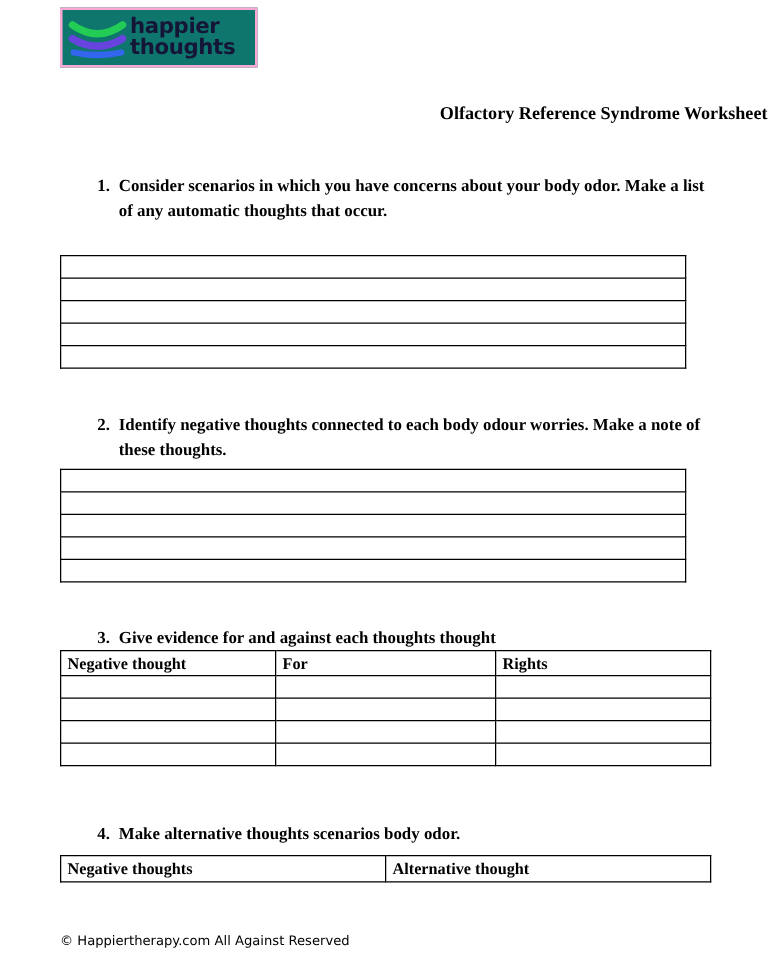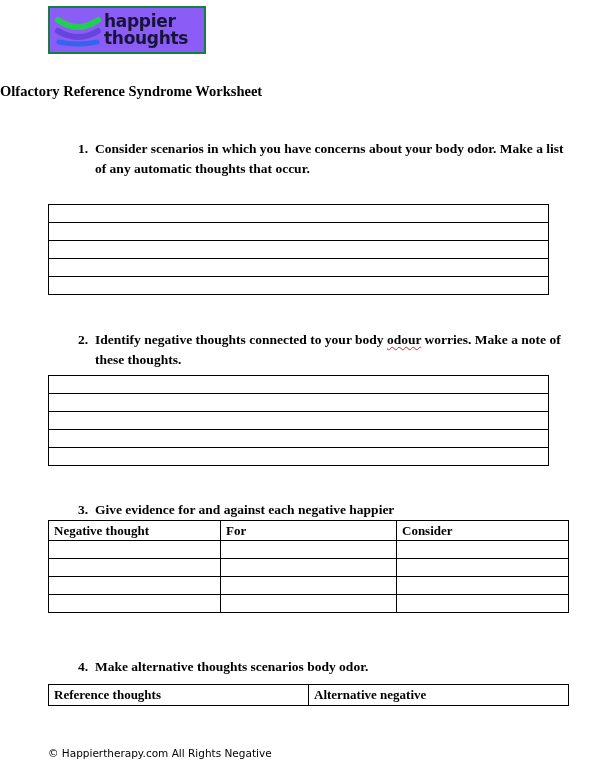--- a/index.html
+++ b/index.html
@@ -16,22 +16,22 @@
     overflow: hidden;
   }
 
   
   .logo-box {
     position: absolute;
     left: 48px;
     top: 6px;
     width: 158px;
     height: 48px;
-    border: 2px solid #15803d;
-    background: #8b5cf6;
+    border: 2px solid #f9a8d4;
+    background: #0f766e;
     box-sizing: border-box;
     display: flex;
     align-items: center;
     padding-left: 4px;
   }
   .logo-mark {
     width: 48px;
     height: 40px;
     flex: 0 0 auto;
     margin-right: 2px;
@@ -45,21 +45,21 @@
     letter-spacing: -0.3px;
   }
   .logo-text span { display: block; }
 
   
   .doc-title {
     position: absolute;
     left: 0;
     top: 83px;
     width: 614px;
-    text-align: left;
+    text-align: right;
     font-size: 14.5px;
     font-weight: bold;
     font-family: "Liberation Serif", serif;
   }
 
   
   .question {
     position: absolute;
     font-size: 13.5px;
     font-weight: bold;
@@ -71,21 +71,20 @@
     left: 0;
     top: 0;
     width: 24px;
     text-align: right;
   }
   .q-text {
     display: block;
     margin-left: 31px;
   }
   .spell-error {
-    text-decoration: underline;
     text-decoration-style: wavy;
     text-decoration-color: #e02020;
     text-decoration-thickness: 1px;
     text-underline-offset: 2px;
   }
 
   #question-1 { left: 64px; top: 139px; width: 500px; }
   #question-2 { left: 64px; top: 330px; width: 510px; }
   #question-3 { left: 64px; top: 500px; width: 470px; }
   #question-4 { left: 64px; top: 657px; width: 470px; }
@@ -165,21 +164,21 @@
         <td></td>
       </tr>
     <tr>
         <td></td>
       </tr>
   </tbody>
 </table>
 
 <div class="question" id="question-2">
   <span class="q-num">2.</span>
-  <span class="q-text"><span>Identify negative thoughts connected to your body </span><span class="spell-error">odour</span><span> worries. Make a note of these thoughts.</span></span>
+  <span class="q-text"><span>Identify negative thoughts connected to each body </span><span class="spell-error">odour</span><span> worries. Make a note of these thoughts.</span></span>
 </div>
 
 <table class="wsheet" id="table-2">
   <tbody>
     <tr>
         <td></td>
       </tr>
     <tr>
         <td></td>
       </tr>
@@ -190,34 +189,34 @@
         <td></td>
       </tr>
     <tr>
         <td></td>
       </tr>
   </tbody>
 </table>
 
 <div class="question" id="question-3">
   <span class="q-num">3.</span>
-  <span class="q-text">Give evidence for and against each negative happier</span>
+  <span class="q-text">Give evidence for and against each thoughts thought</span>
 </div>
 
 <table class="wsheet" id="table-3">
   <colgroup>
     <col style="width:172px">
     <col style="width:176px">
     <col style="width:172px">
   </colgroup>
   <thead>
     <tr>
       <th>Negative thought</th>
       <th>For</th>
-      <th>Consider</th>
+      <th>Rights</th>
     </tr>
   </thead>
   <tbody>
     <tr>
       <td></td>
       <td></td>
       <td></td>
     </tr>
     <tr>
       <td></td>
@@ -242,19 +241,19 @@
   <span class="q-text">Make alternative thoughts scenarios body odor.</span>
 </div>
 
 <table class="wsheet" id="table-4">
   <colgroup>
     <col style="width:260px">
     <col style="width:260px">
   </colgroup>
   <thead>
     <tr>
-      <th>Reference thoughts</th>
-      <th>Alternative negative</th>
+      <th>Negative thoughts</th>
+      <th>Alternative thought</th>
     </tr>
   </thead>
 </table>
 
-<div class="footer">© Happiertherapy.com All Rights Negative</div>
+<div class="footer">© Happiertherapy.com All Against Reserved</div>
 
 </body></html>

